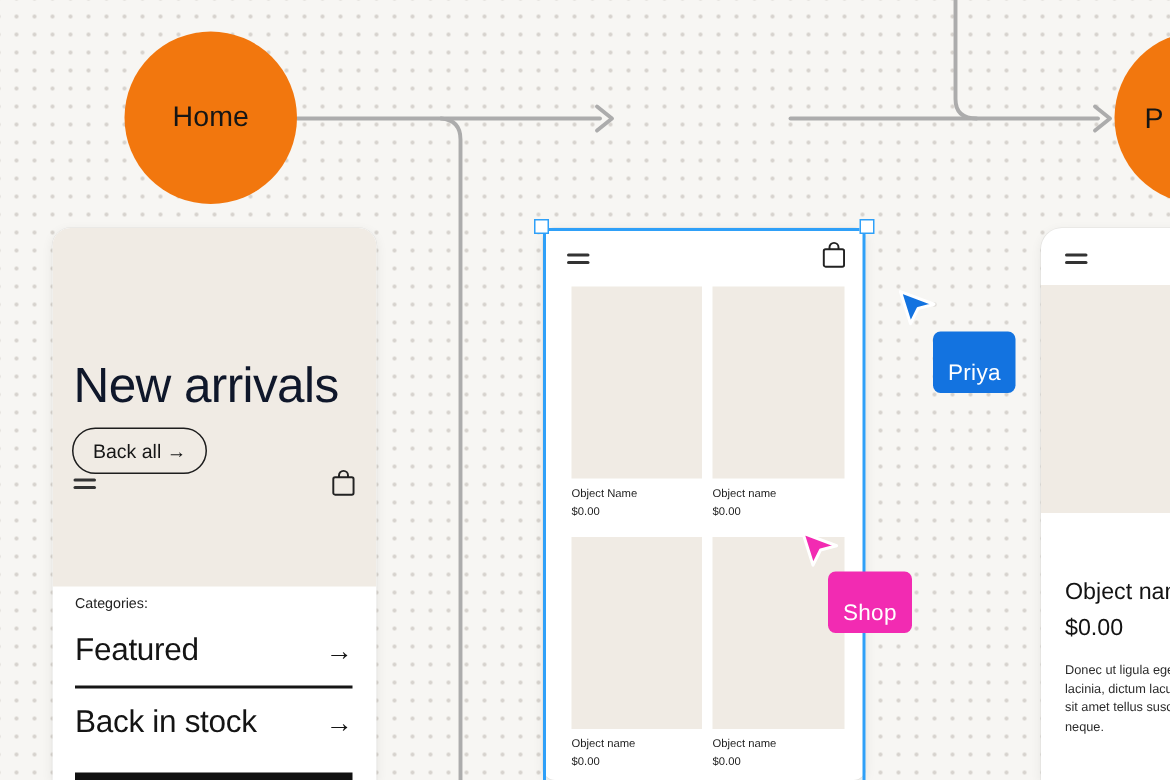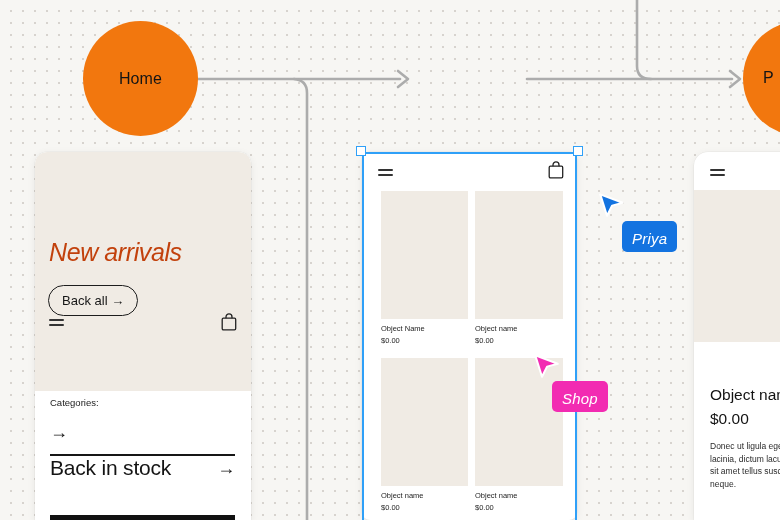--- a/index.html
+++ b/index.html
@@ -7,47 +7,47 @@
   #canvas{
     position:relative;width:780px;height:520px;overflow:hidden;
     background-color:#F7F6F3;
     background-image:radial-gradient(circle,#D7D3CE 1.15px,rgba(215,211,206,0) 1.5px);
     background-size:12px 12px;background-position:5px 5px;
   }
   svg.connectors{position:absolute;left:0;top:0;z-index:1;}
   .node{
     position:absolute;width:115px;height:115px;border-radius:50%;
     background:#F2770E;z-index:2;display:flex;align-items:center;justify-content:center;
-    color:#151515;font-size:16px;font-weight:500;letter-spacing:.1px;
+    color:#151515;font-size:19px;font-weight:500;letter-spacing:.1px;
   }
   .node-p-label{position:absolute;left:20px;top:48px;}
   .frame-wrap{position:absolute;top:152px;height:368px;z-index:2;}
   .frame{
     position:relative;width:100%;height:100%;background:#fff;overflow:hidden;
     box-shadow:0 0 0 0.5px rgba(0,0,0,0.05), 0 2px 8px rgba(0,0,0,0.07);
   }
   .menu-icon{position:absolute;width:15px;}
   .menu-icon .bar{height:2px;background:#333;margin-bottom:3px;border-radius:1px;}
   .bag{position:absolute;}
   
   #frame-home{left:35px;width:216px;}
   #frame-home .frame{border-radius:12px 12px 0 0;}
   .hero{position:absolute;left:0;top:0;width:100%;height:239px;background:#F0EBE4;border-radius:12px 12px 0 0;}
-  .hero-heading{position:absolute;left:14px;top:86px;font-size:25px;letter-spacing:-0.4px;color:#c2410c;font-style:italic;}
+  .hero-heading{position:absolute;left:14px;top:86px;font-size:33px;letter-spacing:-0.4px;color:#0f172a;}
   .pill{
     position:absolute;left:13px;top:133px;border:1.4px solid #1d1d1d;border-radius:17px;
     padding:7px 13px;font-size:13px;color:#161616;background:transparent;white-space:nowrap;
   }
   .menu-section{position:absolute;left:0;top:239px;width:100%;box-sizing:border-box;padding:0 16px 0 15px;}
   .cat-label{margin-top:6px;font-size:9.5px;color:#222;}
   .cat-row{display:flex;justify-content:space-between;align-items:center;font-size:21px;color:#141414;letter-spacing:-0.2px;}
   .cat-row .arrow{font-size:18px;}
   .row-1{margin-top:14px;}
   .divider{border-bottom:2px solid #161616;margin-top:11px;}
-  .row-2{}
+  .row-2{margin-top:11px;}
   .black-bar{position:absolute;left:15px;bottom:0;width:185px;height:5px;background:#111;}
   
   #frame-browse{left:362px;width:215px;}
   #frame-browse .frame{border-radius:8px;}
   .grid{
     position:absolute;left:19px;top:39px;display:grid;
     grid-template-columns:87px 88px;column-gap:7px;row-gap:12px;
   }
   .card .ph{height:128px;background:#F0EBE4;}
   .card .pname{margin-top:5px;font-size:7.5px;line-height:10px;color:#1d1d1d;}
@@ -64,21 +64,21 @@
   #frame-product .frame{border-radius:14px 0 0 0;}
   .pd-image{position:absolute;left:0;top:38px;width:100%;height:152px;background:#F0EBE4;}
   .pd-name{position:absolute;left:16px;top:234px;font-size:15.5px;color:#131313;white-space:nowrap;}
   .pd-price{position:absolute;left:16px;top:258px;font-size:15.5px;color:#131313;}
   .pd-desc{position:absolute;left:16px;top:288px;font-size:8.5px;line-height:12.5px;color:#2b2b2b;}
   .pd-desc div{white-space:nowrap;}
   
   .cursor{position:absolute;z-index:6;}
   .cursor-label{
     position:absolute;z-index:6;color:#fff;font-size:15px;letter-spacing:.2px;
-    padding:9px 10px 5px;border-radius:5px;white-space:nowrap;font-style:italic;
+    padding:19px 10px 5px;border-radius:5px;white-space:nowrap;
   }
   #label-priya{left:622px;top:221px;background:#1373E0;}
   #label-minh{left:552px;top:381px;background:#F22BB2;}
 </style>
 </head>
 <body>
 
 <div id="canvas">
 
   <svg class="connectors" width="780" height="520" viewBox="0 0 780 520">
@@ -108,20 +108,21 @@
       </div>
       <svg class="bag" style="left:186px;top:161px;" width="16" height="18" viewBox="0 0 16 18">
         <path d="M5 5.2 V3.9 a3 3 0 0 1 6 0 V5.2" fill="none" stroke="#222" stroke-width="1.3"></path>
         <rect x="1.2" y="5.2" width="13.5" height="11.6" rx="1.2" fill="none" stroke="#222" stroke-width="1.3"></rect>
       </svg>
       <div class="hero-heading">New arrivals</div>
       <div class="pill">Back all →</div>
       <div class="menu-section">
         <div class="cat-label">Categories:</div>
         <div class="cat-row row-1">
+          <span>Featured</span>
           <span class="arrow">→</span>
         </div>
         <div class="divider"></div>
         <div class="cat-row row-2">
           <span>Back in stock</span>
           <span class="arrow">→</span>
         </div>
       </div>
       <div class="black-bar"></div>
     </div>

